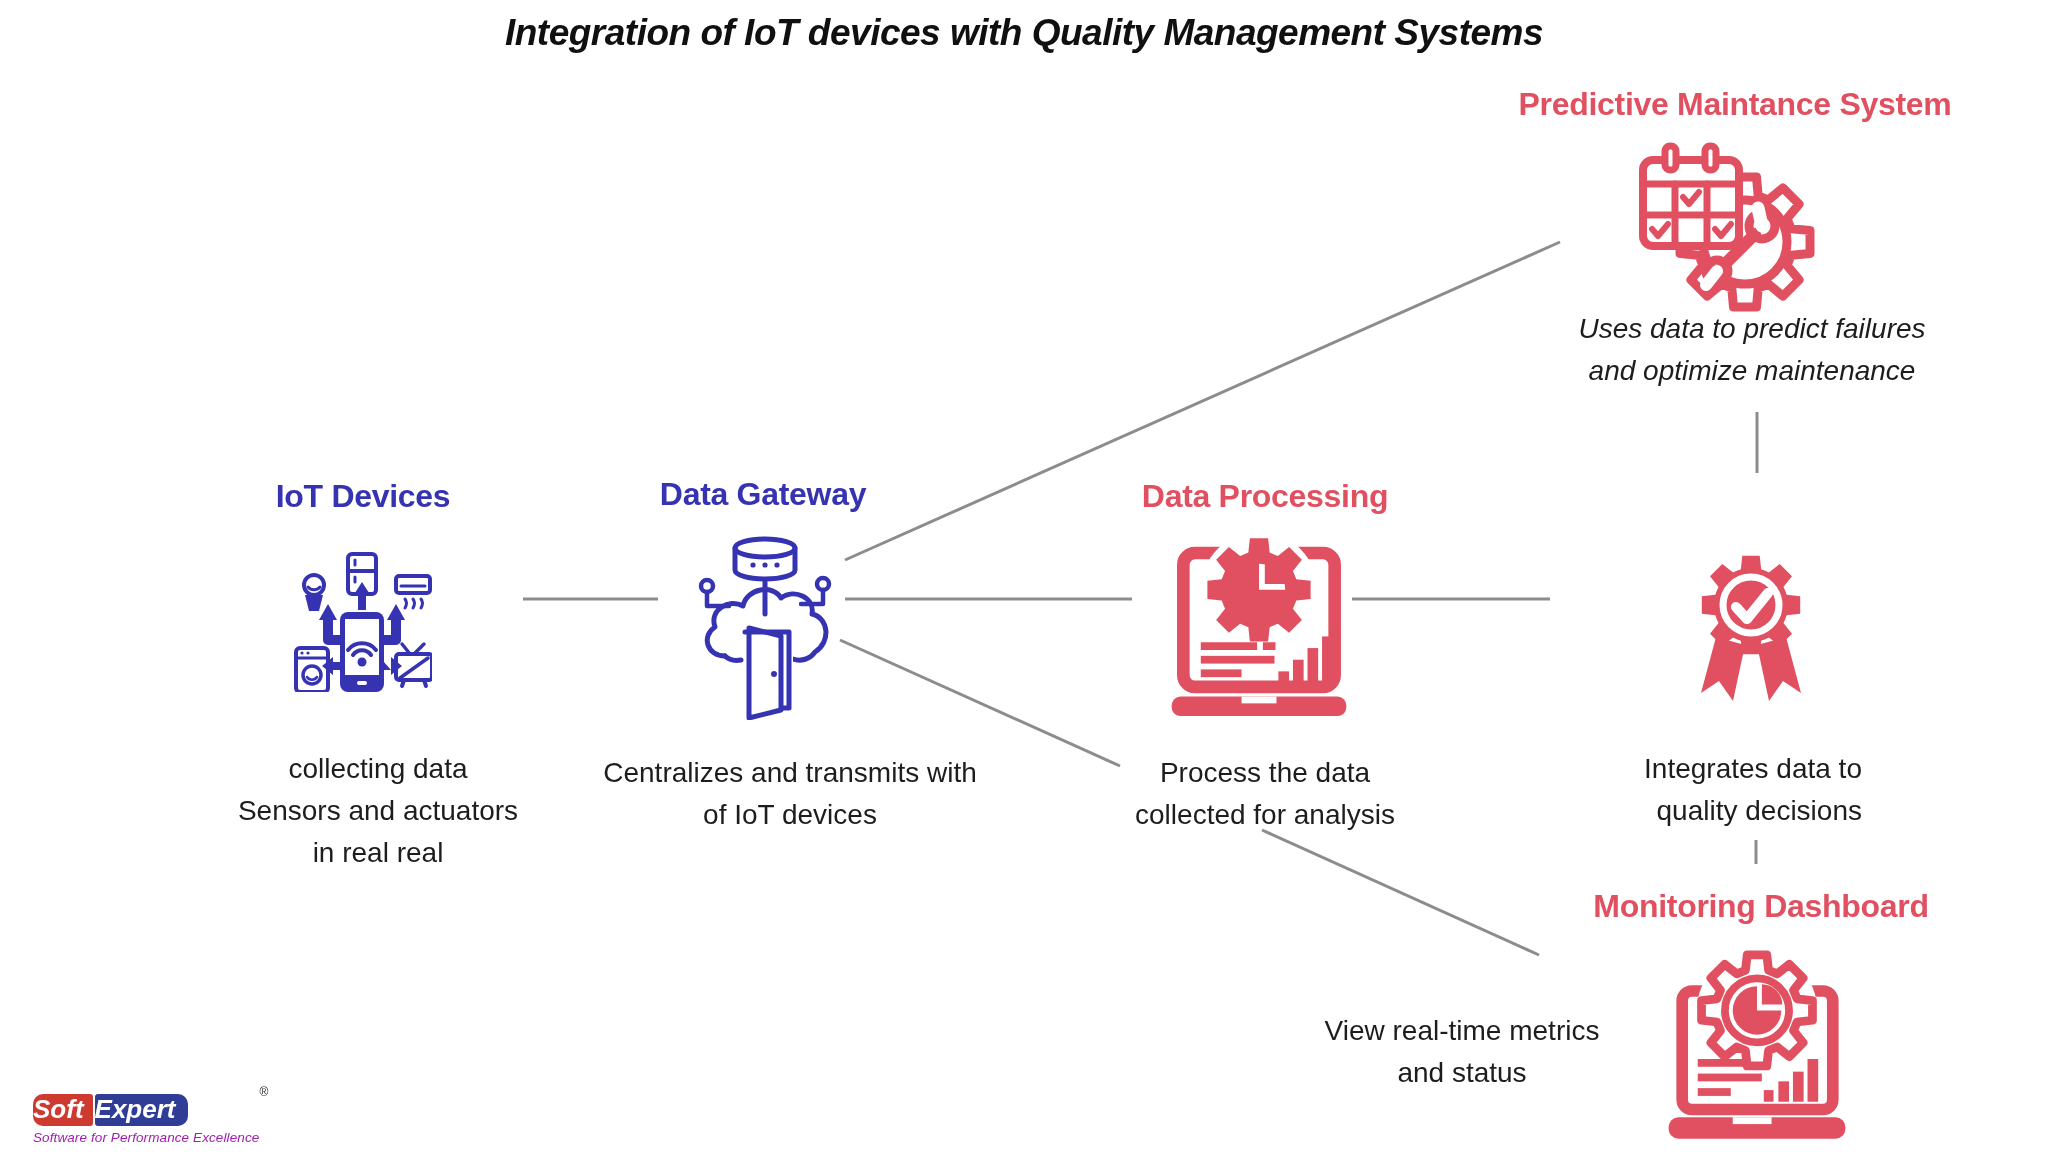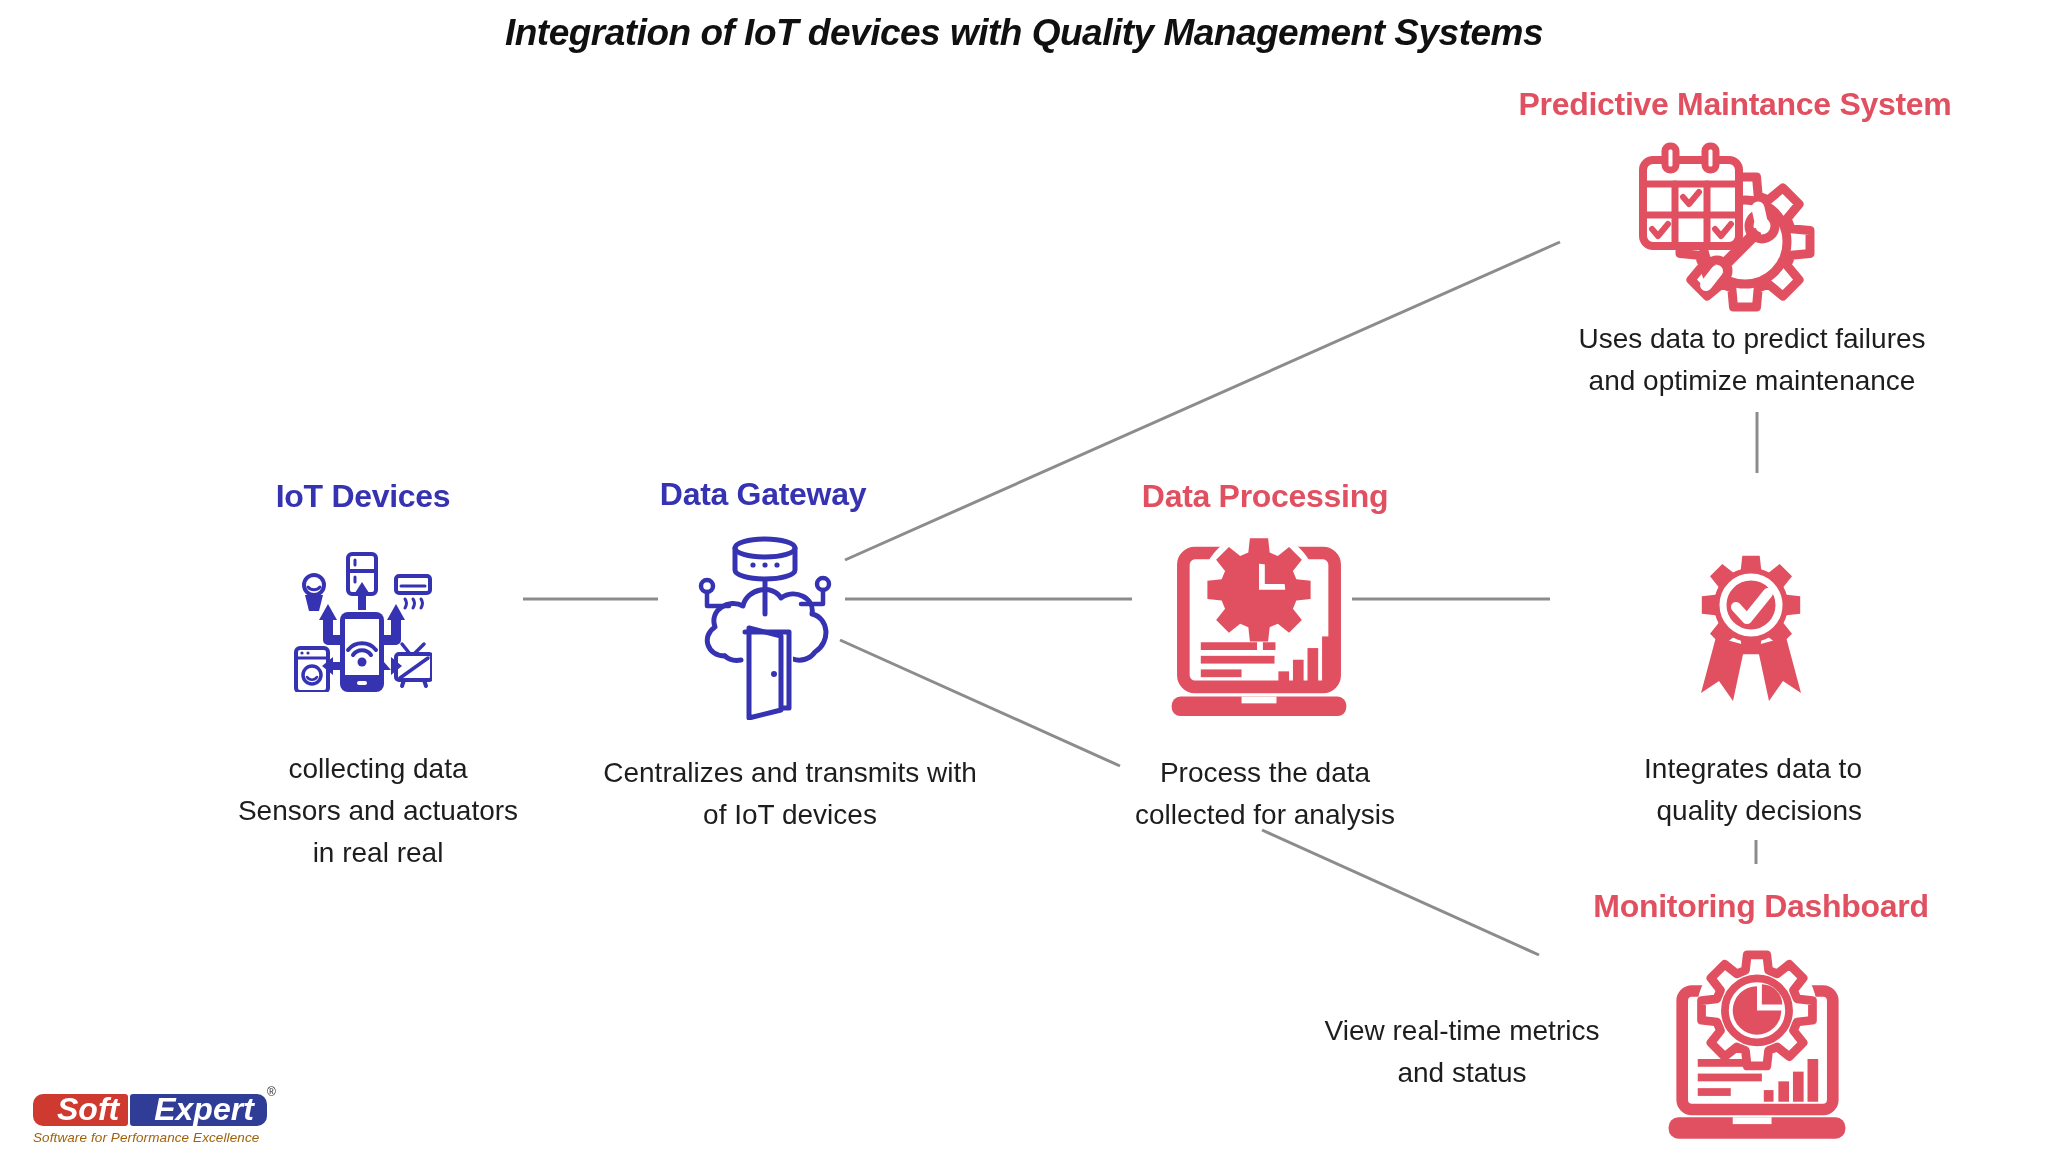--- a/index.html
+++ b/index.html
@@ -28,26 +28,26 @@
   
   .fb { fill:var(--blue); } .fr { fill:var(--red); } .fw { fill:#ffffff; }
   .sb { stroke:var(--blue); fill:none; stroke-linecap:round; stroke-linejoin:round; }
   .sr { stroke:var(--red);  fill:none; stroke-linecap:round; stroke-linejoin:round; }
   .srw{ stroke:var(--red);  fill:#ffffff; stroke-linejoin:round; }
   .sw { stroke:#ffffff; fill:none; stroke-linecap:round; stroke-linejoin:round; }
 
   
   .logo { position:absolute; left:33px; top:1094px; }
   .logo-badges { display:flex; position:relative; align-items:stretch; }
-  .badge { color:#fff; font-weight:700; font-style:italic; font-size:32px;
-           line-height:30px; padding:0 9px 2px 24px; }
+  .badge { color:#fff; font-weight:700; font-style:italic; font-size:26px;
+           line-height:30px; padding:0 9px 2px 0; }
   .badge.soft   { background:var(--logo_red);  border-radius:10px 3px 3px 10px; }
   .badge.expert { background:var(--logo_blue); border-radius:3px 10px 10px 3px; margin-left:2px; padding-right:13px; }
   .reg { position:absolute; right:-9px; top:-9px; font-size:12px; color:#2c2c2c; font-style:normal; }
-  .tagline { font-style:italic; color:#a16207; font-size:13.5px; margin-top:4px; letter-spacing:0.1px; }
+  .tagline { font-style:italic; color:#a21caf; font-size:13.5px; margin-top:4px; letter-spacing:0.1px; }
 </style>
 </head>
 <body>
 
 <div class="canvas">
 
   <svg id="connectors" width="2048" height="1166">
     <line x1="523" y1="599" x2="658" y2="599"></line>
     <line x1="845" y1="599" x2="1132" y2="599"></line>
     <line x1="1352" y1="599" x2="1550" y2="599"></line>
@@ -182,21 +182,21 @@
     <rect x="32" y="8" width="11" height="24" rx="5" class="srw" stroke-width="7"></rect>
     <rect x="72" y="8" width="11" height="24" rx="5" class="srw" stroke-width="7"></rect>
     <line x1="12" y1="46" x2="104" y2="46" class="sr" stroke-width="7"></line>
     <line x1="42" y1="46" x2="42" y2="106" class="sr" stroke-width="7"></line>
     <line x1="74" y1="46" x2="74" y2="106" class="sr" stroke-width="7"></line>
     <line x1="12" y1="77" x2="104" y2="77" class="sr" stroke-width="7"></line>
     <polyline points="50,59 56,66 66,54" class="sr" stroke-width="6"></polyline>
     <polyline points="19,91 25,98 35,86" class="sr" stroke-width="6"></polyline>
     <polyline points="82,91 88,98 98,86" class="sr" stroke-width="6"></polyline>
   </svg>
-  <div class="desc" style="left:1752px; top:318px;">
+  <div class="desc" style="left:1752px; top:308px;font-style:italic;">
     <div>Uses data to predict failures</div>
     <div>and optimize maintenance</div>
   </div>
 
   <svg class="icon" style="left:1688px; top:545px;" width="126" height="168" viewBox="0 0 126 168">
     <polygon points="28,92 13,148 31,136 45,156 57,100" class="fr"></polygon>
     <polygon points="98,92 113,148 95,136 81,156 69,100" class="fr"></polygon>
     <polygon class="fr" points="98.6,49.8 112.2,51.3 112.2,68.7 98.6,70.2 95.4,77.9 104.0,88.7 91.7,101.0 80.9,92.4 73.2,95.6 71.7,109.2 54.3,109.2 52.8,95.6 45.1,92.4 34.3,101.0 22.0,88.7 30.6,77.9 27.4,70.2 13.8,68.7 13.8,51.3 27.4,49.8 30.6,42.1 22.0,31.3 34.3,19.0 45.1,27.6 52.8,24.4 54.3,10.8 71.7,10.8 73.2,24.4 80.9,27.6 91.7,19.0 104.0,31.3 95.4,42.1"></polygon>
     <circle cx="63" cy="60" r="37" class="fr"></circle>
     <circle cx="63" cy="60" r="28" class="sw" stroke-width="7"></circle>

